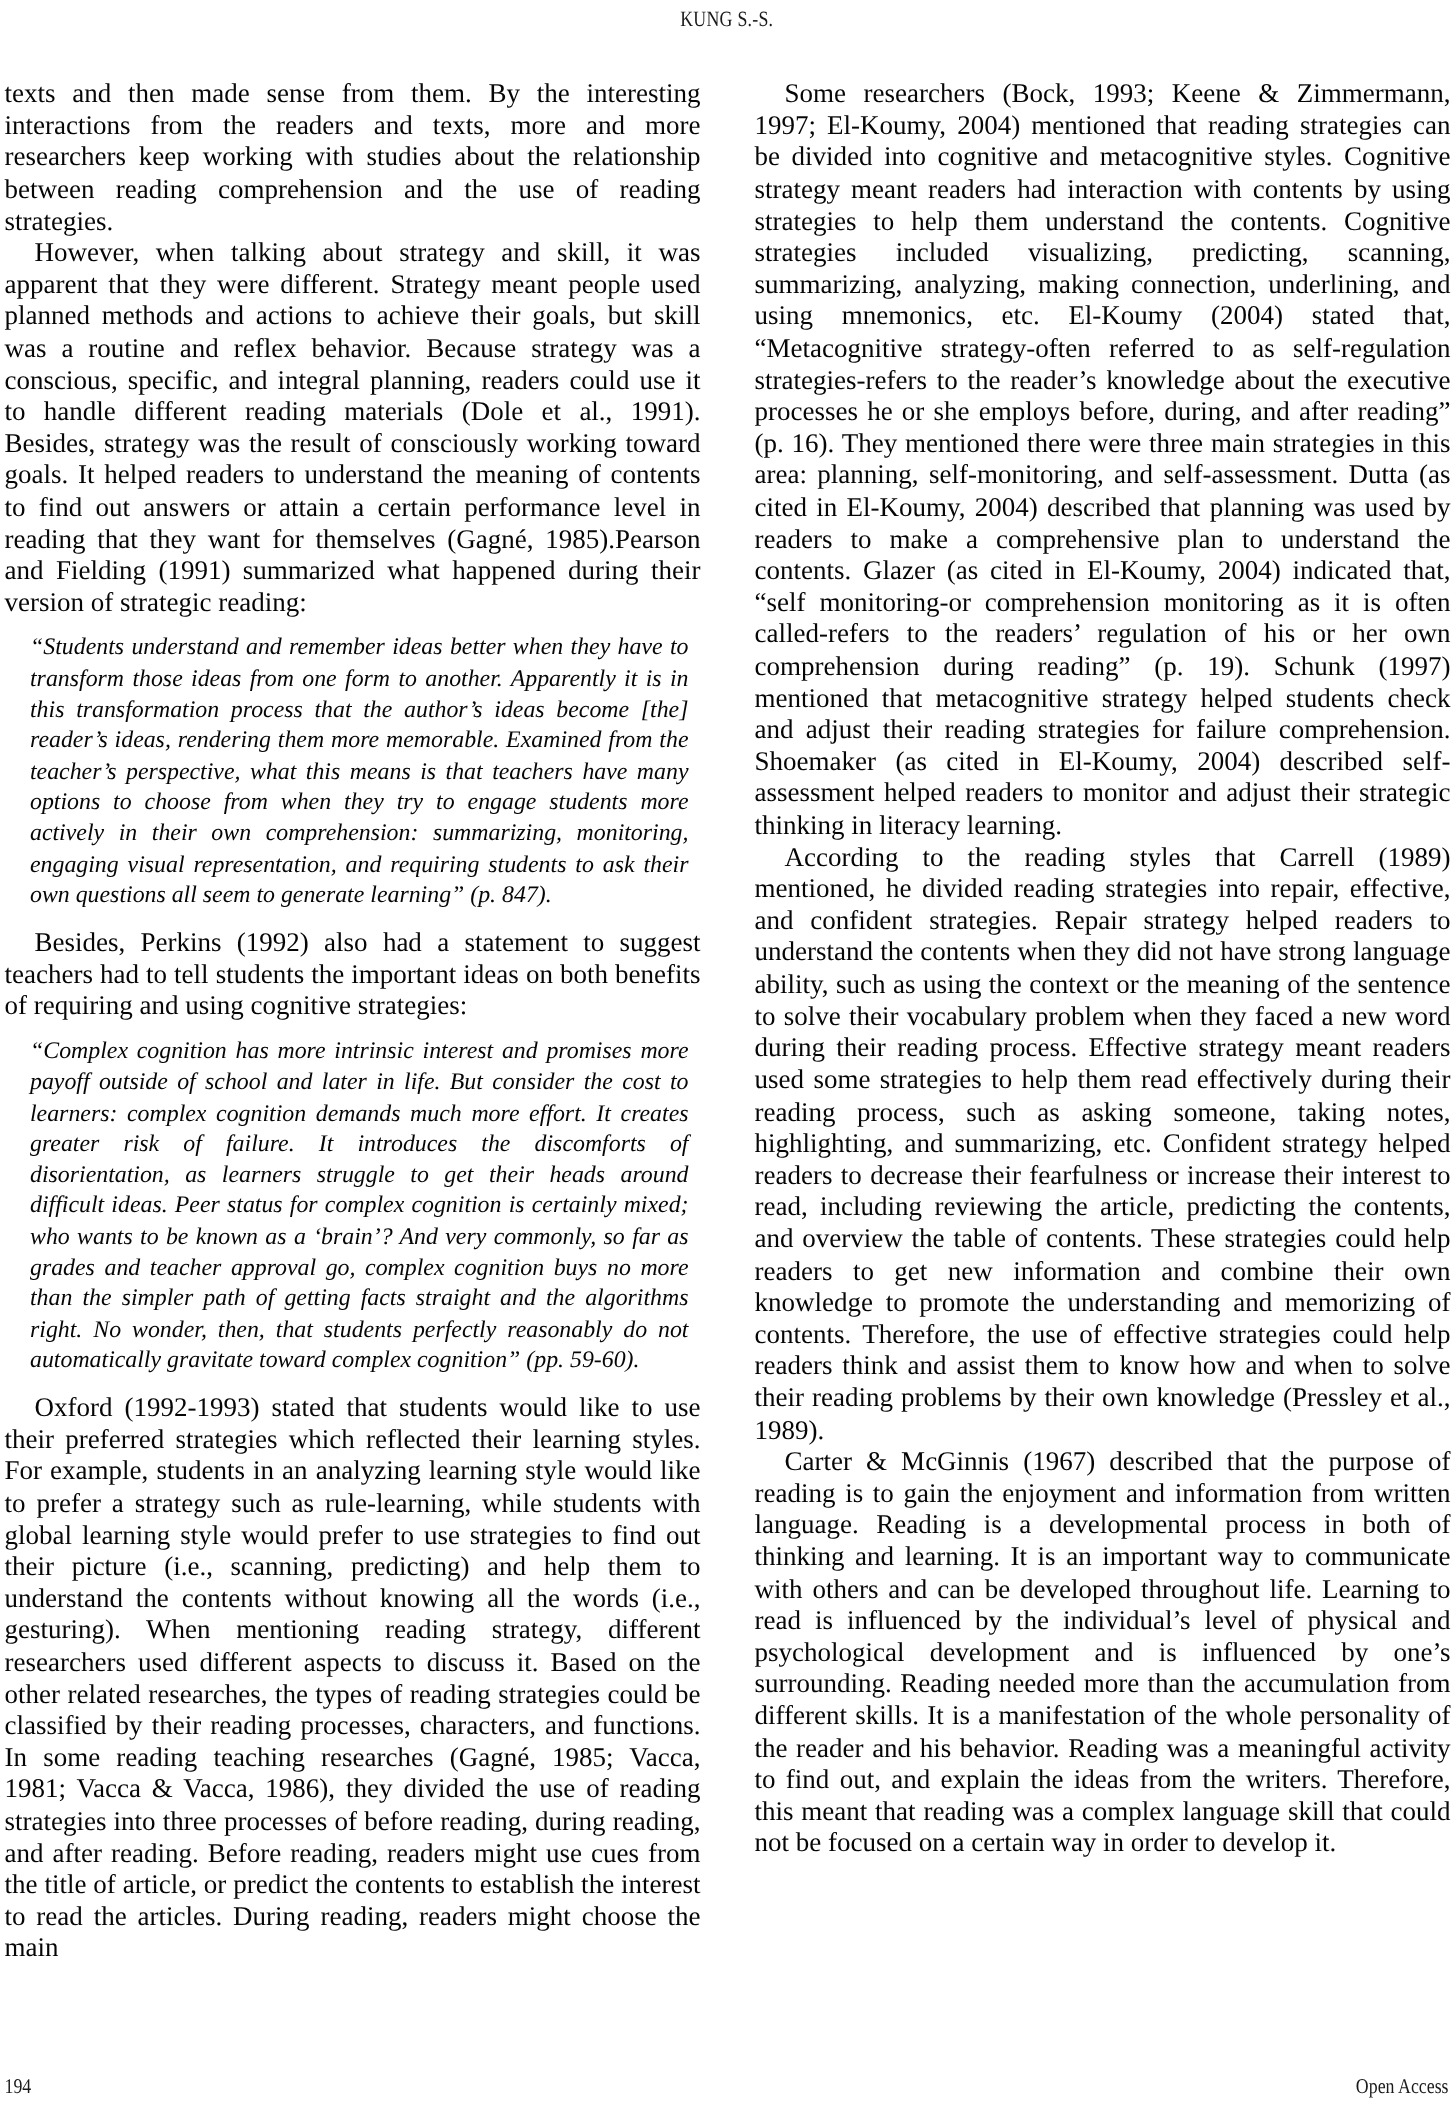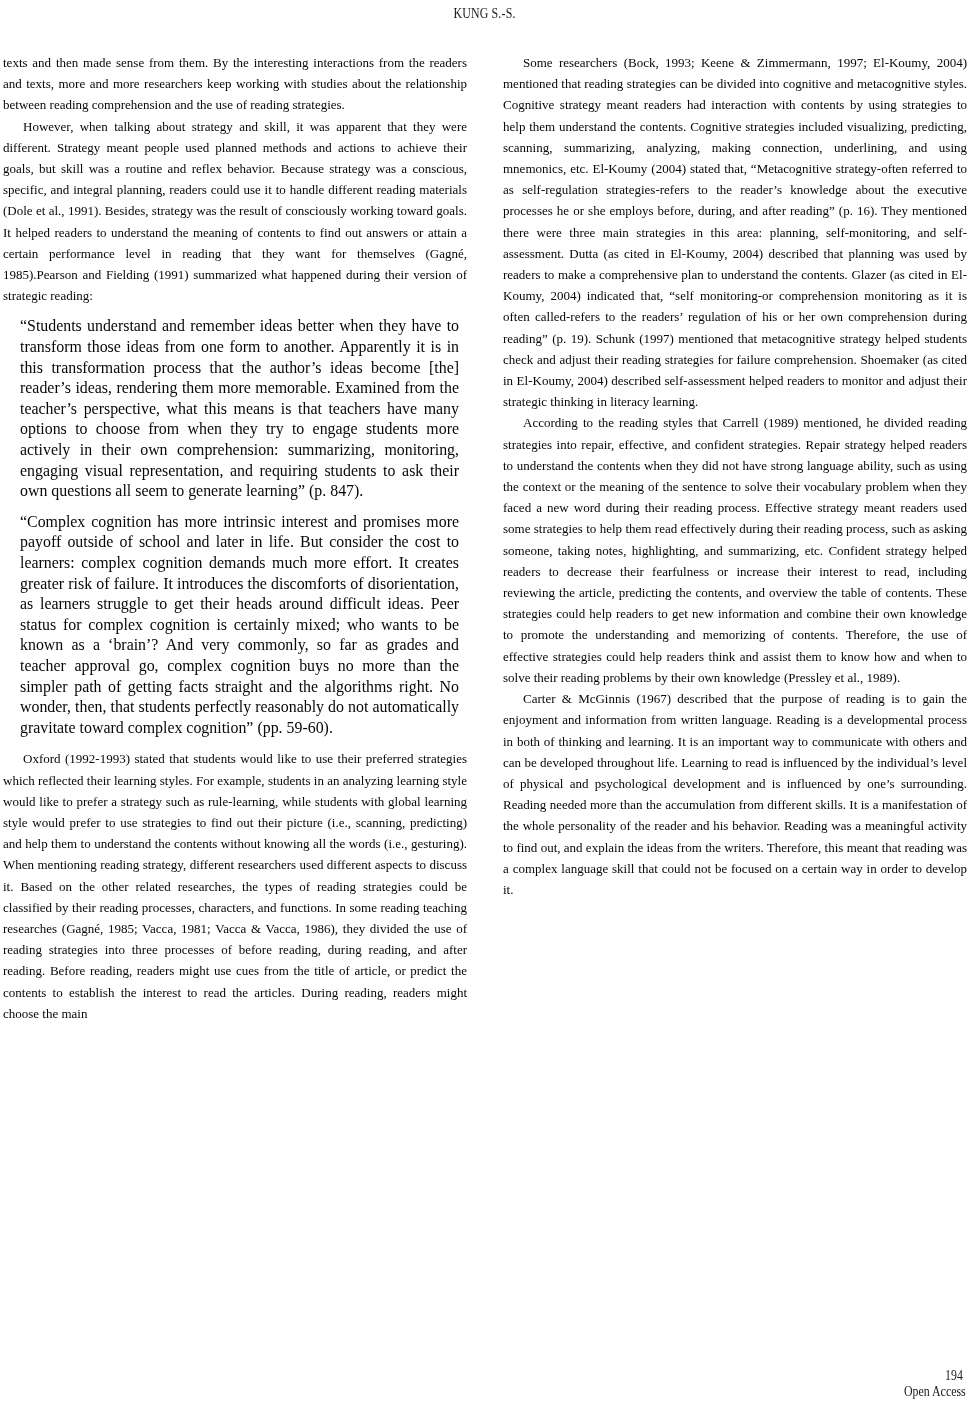--- a/index.html
+++ b/index.html
@@ -47,55 +47,55 @@
     display: flex;
     gap: 36px;
   }
   .col {
     width: 464px;
     flex: 0 0 464px;
   }
 
   p {
     margin: 0;
-    font-size: 13px;
+    font-size: 18px;
     line-height: 21.2px;
     text-align: justify;
     text-justify: inter-word;
     color: #060606;
     hyphens: none;
     word-spacing: 0.0px;
   }
   p.indent { text-indent: 20px; }
   p.noindent { text-indent: 0; }
 
   
   .quote {
     margin: 10px 0 10px 0;
     padding-left: 17px;
     padding-right: 8px;
+    font-style: italic;
   }
   .quote p {
     font-size: 15.9px;
     line-height: 20.6px;
     text-align: justify;
   }
 
   
   .footer {
     position: absolute;
     bottom: 14px;
     left: 3px;
     width: 963px;
     display: flex;
     justify-content: space-between;
     align-items: flex-end;
     font-size: 14px;
     color: #1a1a1a;
-    flex-direction: column;
   }
   .footer .page-num,
   .footer .access {
     transform: scaleX(0.85);
     white-space: nowrap;
     font-family: "Liberation Serif", "DejaVu Serif", serif;
   }
   .footer .page-num { transform-origin: left bottom; }
   .footer .access   { transform-origin: right bottom; }
 </style>
@@ -107,20 +107,21 @@
   <div class="running-head">KUNG S.-S.</div>
 
   <div class="columns">
 
     <div class="col">
       <p class="noindent">texts and then made sense from them. By the interesting interactions from the readers and texts, more and more researchers keep working with studies about the relationship between reading comprehension and the use of reading strategies.</p>
       <p class="indent">However, when talking about strategy and skill, it was apparent that they were different. Strategy meant people used planned methods and actions to achieve their goals, but skill was a routine and reflex behavior. Because strategy was a conscious, specific, and integral planning, readers could use it to handle different reading materials (Dole et al., 1991). Besides, strategy was the result of consciously working toward goals. It helped readers to understand the meaning of contents to find out answers or attain a certain performance level in reading that they want for themselves (Gagné, 1985).Pearson and Fielding (1991) summarized what happened during their version of strategic reading:</p>
       <div class="quote">
         <p class="noindent">“Students understand and remember ideas better when they have to transform those ideas from one form to another. Apparently it is in this transformation process that the author’s ideas become [the] reader’s ideas, rendering them more memorable. Examined from the teacher’s perspective, what this means is that teachers have many options to choose from when they try to engage students more actively in their own comprehension: summarizing, monitoring, engaging visual representation, and requiring students to ask their own questions all seem to generate learning” (p. 847).</p>
       </div>
+      <p class="indent">Besides, Perkins (1992) also had a statement to suggest teachers had to tell students the important ideas on both benefits of requiring and using cognitive strategies:</p>
       <div class="quote">
         <p class="noindent">“Complex cognition has more intrinsic interest and promises more payoff outside of school and later in life. But consider the cost to learners: complex cognition demands much more effort. It creates greater risk of failure. It introduces the discomforts of disorientation, as learners struggle to get their heads around difficult ideas. Peer status for complex cognition is certainly mixed; who wants to be known as a ‘brain’? And very commonly, so far as grades and teacher approval go, complex cognition buys no more than the simpler path of getting facts straight and the algorithms right. No wonder, then, that students perfectly reasonably do not automatically gravitate toward complex cognition” (pp. 59-60).</p>
       </div>
       <p class="indent">Oxford (1992-1993) stated that students would like to use their preferred strategies which reflected their learning styles. For example, students in an analyzing learning style would like to prefer a strategy such as rule-learning, while students with global learning style would prefer to use strategies to find out their picture (i.e., scanning, predicting) and help them to understand the contents without knowing all the words (i.e., gesturing). When mentioning reading strategy, different researchers used different aspects to discuss it. Based on the other related researches, the types of reading strategies could be classified by their reading processes, characters, and functions. In some reading teaching researches (Gagné, 1985; Vacca, 1981; Vacca &amp; Vacca, 1986), they divided the use of reading strategies into three processes of before reading, during reading, and after reading. Before reading, readers might use cues from the title of article, or predict the contents to establish the interest to read the articles. During reading, readers might choose the main</p>
     </div>
 
     <div class="col">
       <p class="indent">Some researchers (Bock, 1993; Keene &amp; Zimmermann, 1997; El-Koumy, 2004) mentioned that reading strategies can be divided into cognitive and metacognitive styles. Cognitive strategy meant readers had interaction with contents by using strategies to help them understand the contents. Cognitive strategies included visualizing, predicting, scanning, summarizing, analyzing, making connection, underlining, and using mnemonics, etc. El-Koumy (2004) stated that, “Metacognitive strategy-often referred to as self-regulation strategies-refers to the reader’s knowledge about the executive processes he or she employs before, during, and after reading” (p. 16). They mentioned there were three main strategies in this area: planning, self-monitoring, and self-assessment. Dutta (as cited in El-Koumy, 2004) described that planning was used by readers to make a comprehensive plan to understand the contents. Glazer (as cited in El-Koumy, 2004) indicated that, “self monitoring-or comprehension monitoring as it is often called-refers to the readers’ regulation of his or her own comprehension during reading” (p. 19). Schunk (1997) mentioned that metacognitive strategy helped students check and adjust their reading strategies for failure comprehension. Shoemaker (as cited in El-Koumy, 2004) described self-assessment helped readers to monitor and adjust their strategic thinking in literacy learning.</p>
       <p class="indent">According to the reading styles that Carrell (1989) mentioned, he divided reading strategies into repair, effective, and confident strategies. Repair strategy helped readers to understand the contents when they did not have strong language ability, such as using the context or the meaning of the sentence to solve their vocabulary problem when they faced a new word during their reading process. Effective strategy meant readers used some strategies to help them read effectively during their reading process, such as asking someone, taking notes, highlighting, and summarizing, etc. Confident strategy helped readers to decrease their fearfulness or increase their interest to read, including reviewing the article, predicting the contents, and overview the table of contents. These strategies could help readers to get new information and combine their own knowledge to promote the understanding and memorizing of contents. Therefore, the use of effective strategies could help readers think and assist them to know how and when to solve their reading problems by their own knowledge (Pressley et al., 1989).</p>
       <p class="indent">Carter &amp; McGinnis (1967) described that the purpose of reading is to gain the enjoyment and information from written language. Reading is a developmental process in both of thinking and learning. It is an important way to communicate with others and can be developed throughout life. Learning to read is influenced by the individual’s level of physical and psychological development and is influenced by one’s surrounding. Reading needed more than the accumulation from different skills. It is a manifestation of the whole personality of the reader and his behavior. Reading was a meaningful activity to find out, and explain the ideas from the writers. Therefore, this meant that reading was a complex language skill that could not be focused on a certain way in order to develop it.</p>

